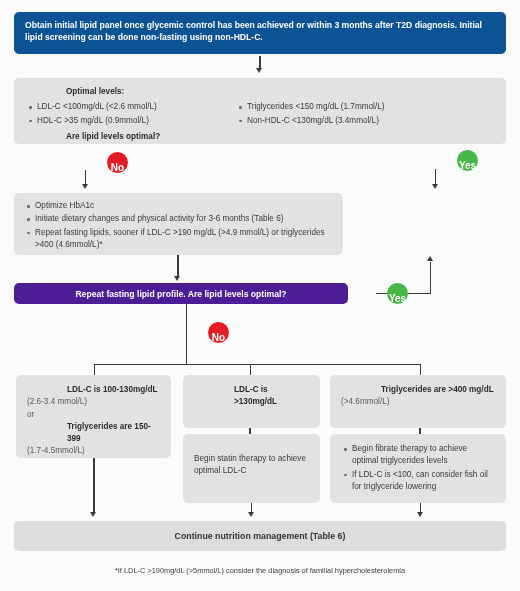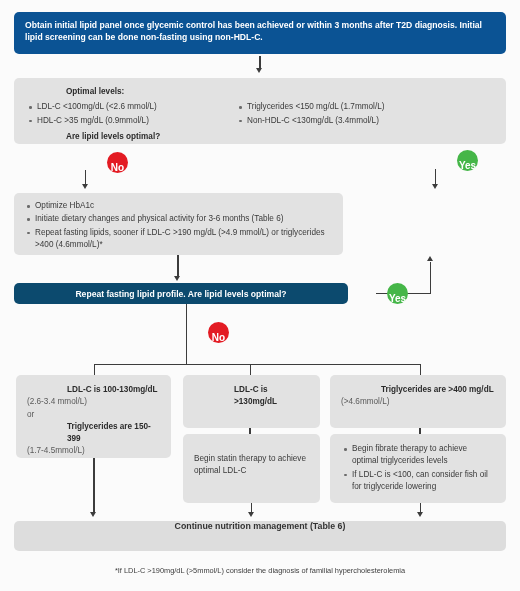--- a/index.html
+++ b/index.html
@@ -24,21 +24,21 @@
   .blue-box {
     background: #0b5394;
     color: #ffffff;
     border-radius: 5px;
     font-weight: bold;
     font-size: 8.6px;
     line-height: 1.45;
     padding: 7px 11px;
   }
   .blue-bar {
-    background: #0c4a6e;
+    background: #4c1d95;
     color: #ffffff;
     border-radius: 5px;
     font-weight: bold;
     font-size: 8.6px;
     display: flex;
     align-items: center;
     justify-content: center;
     text-align: center;
   }
   .gray-box {
@@ -49,21 +49,21 @@
     line-height: 1.5;
     padding: 7px 10px;
   }
   .gray-bar {
     background: #dddddd;
     border-radius: 5px;
     color: #333333;
     font-weight: bold;
     font-size: 8.8px;
     display: flex;
-    align-items: flex-start;
+    align-items: center;
     justify-content: center;
     text-align: center;
   }
   .teal-box {
     background: #0e87ac;
     border-radius: 5px;
     color: #ffffff;
     font-size: 8.2px;
     line-height: 1.55;
     font-weight: bold;

